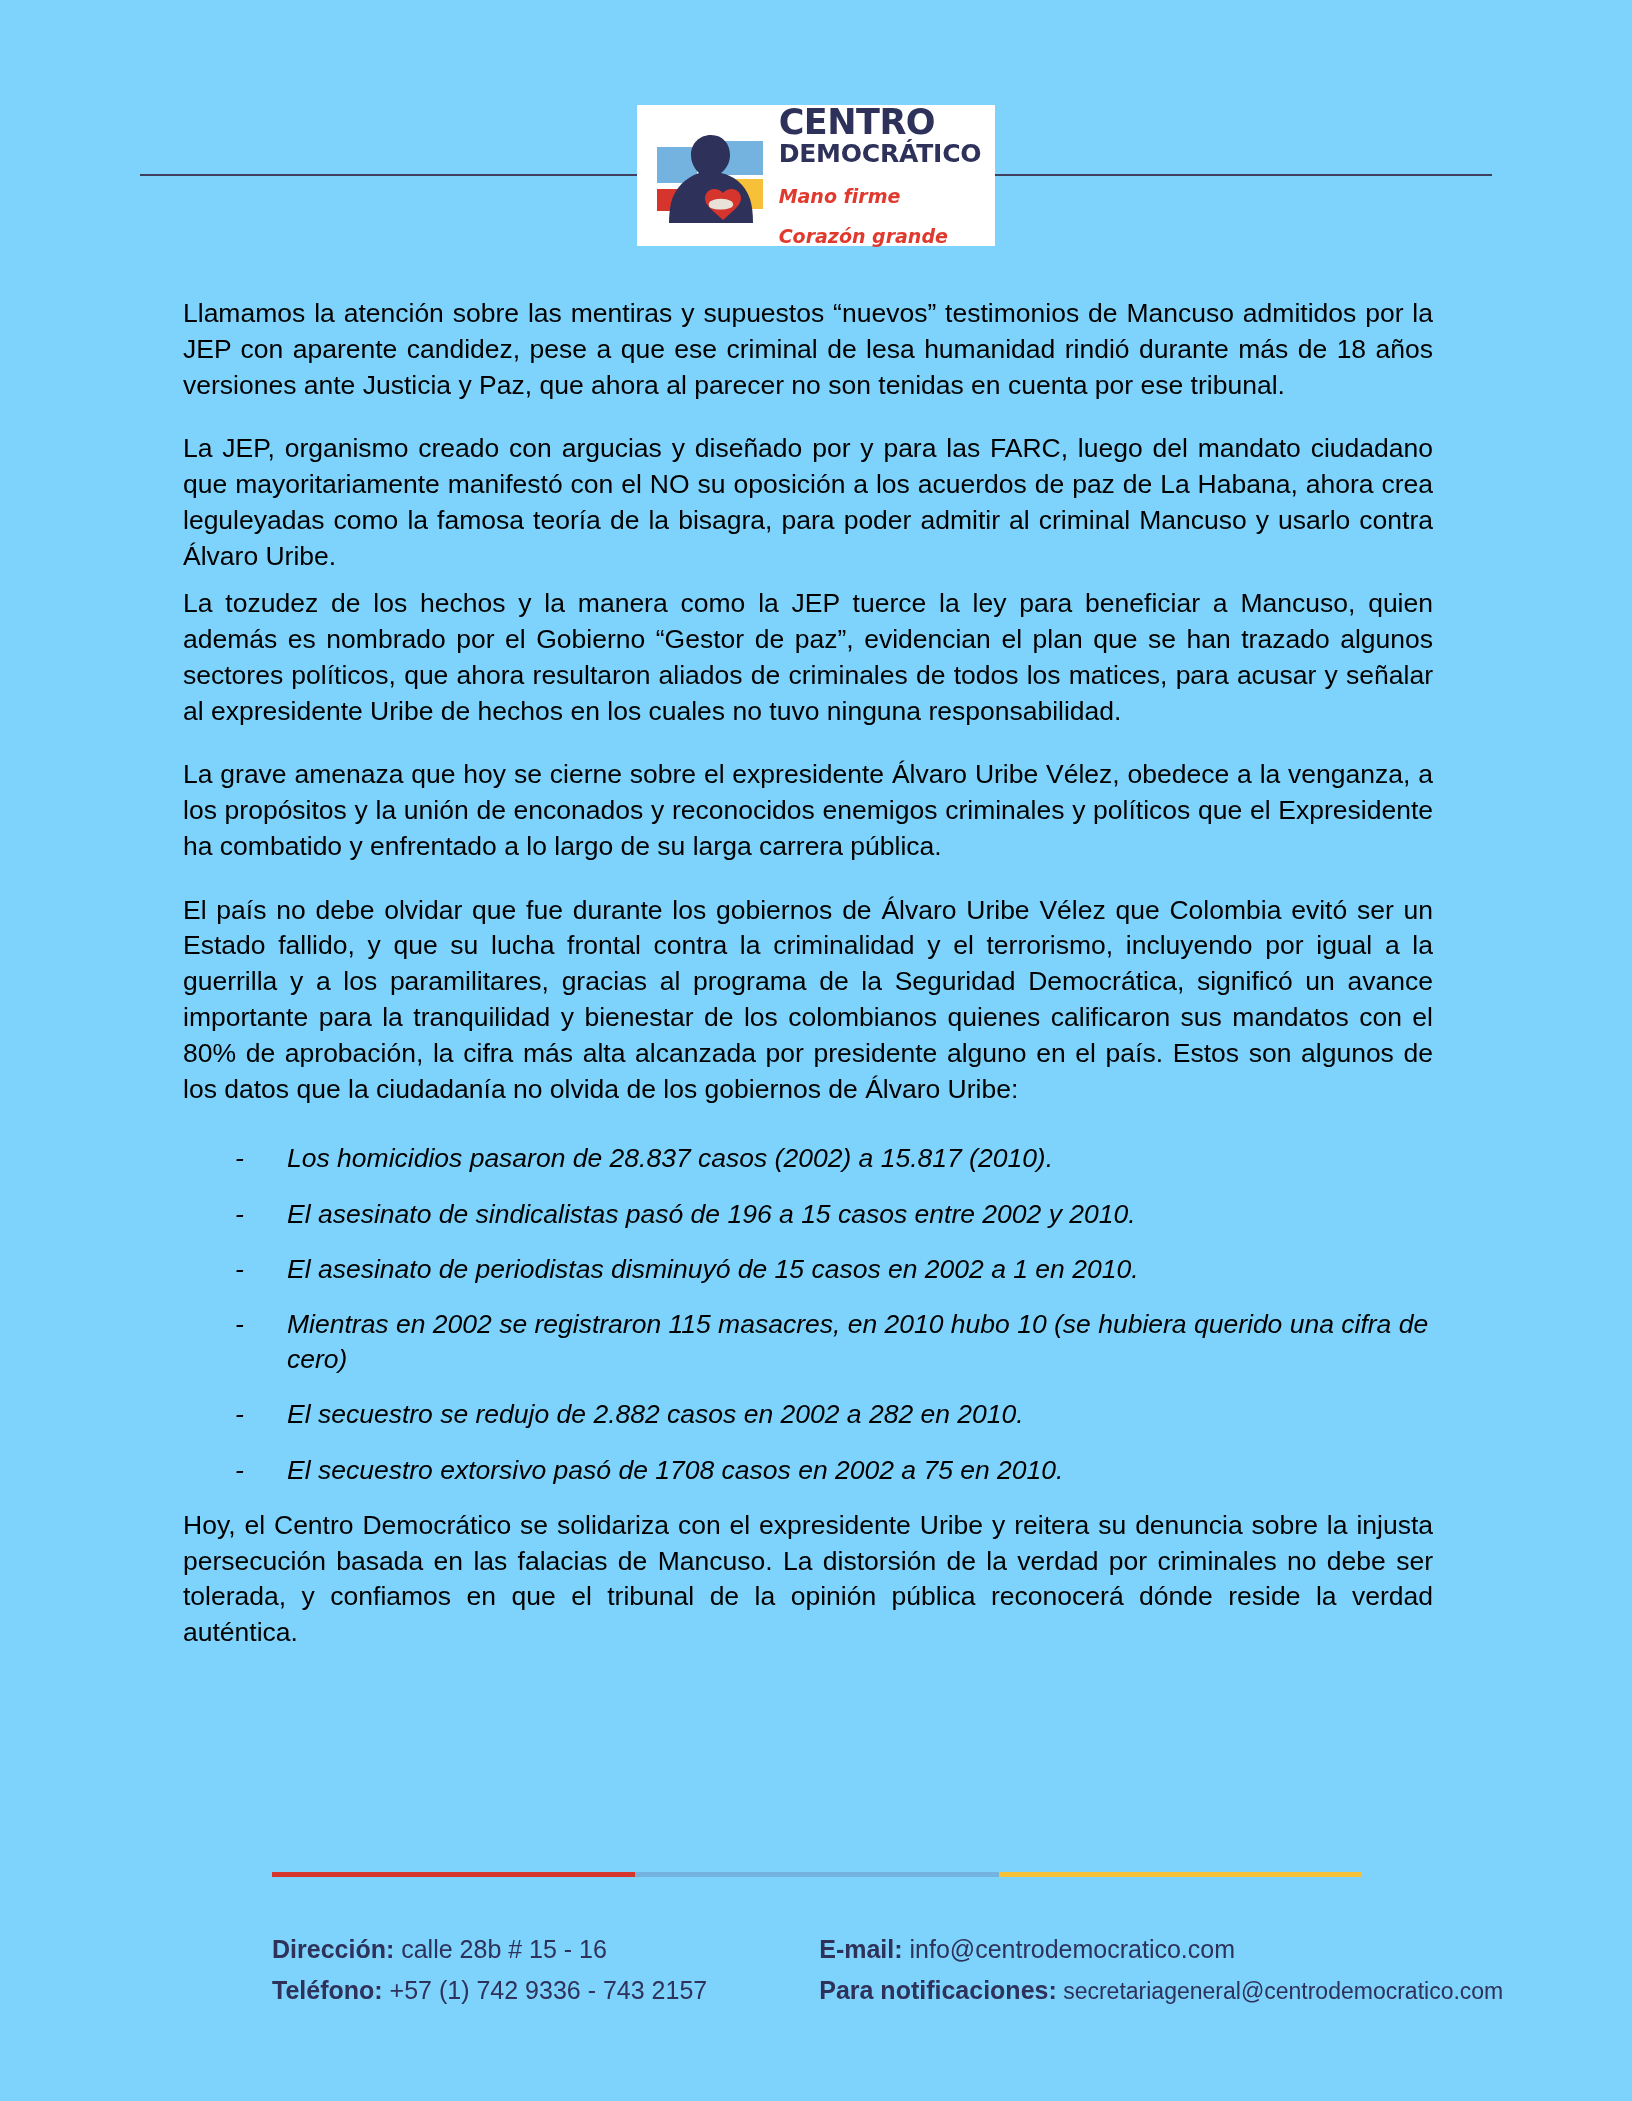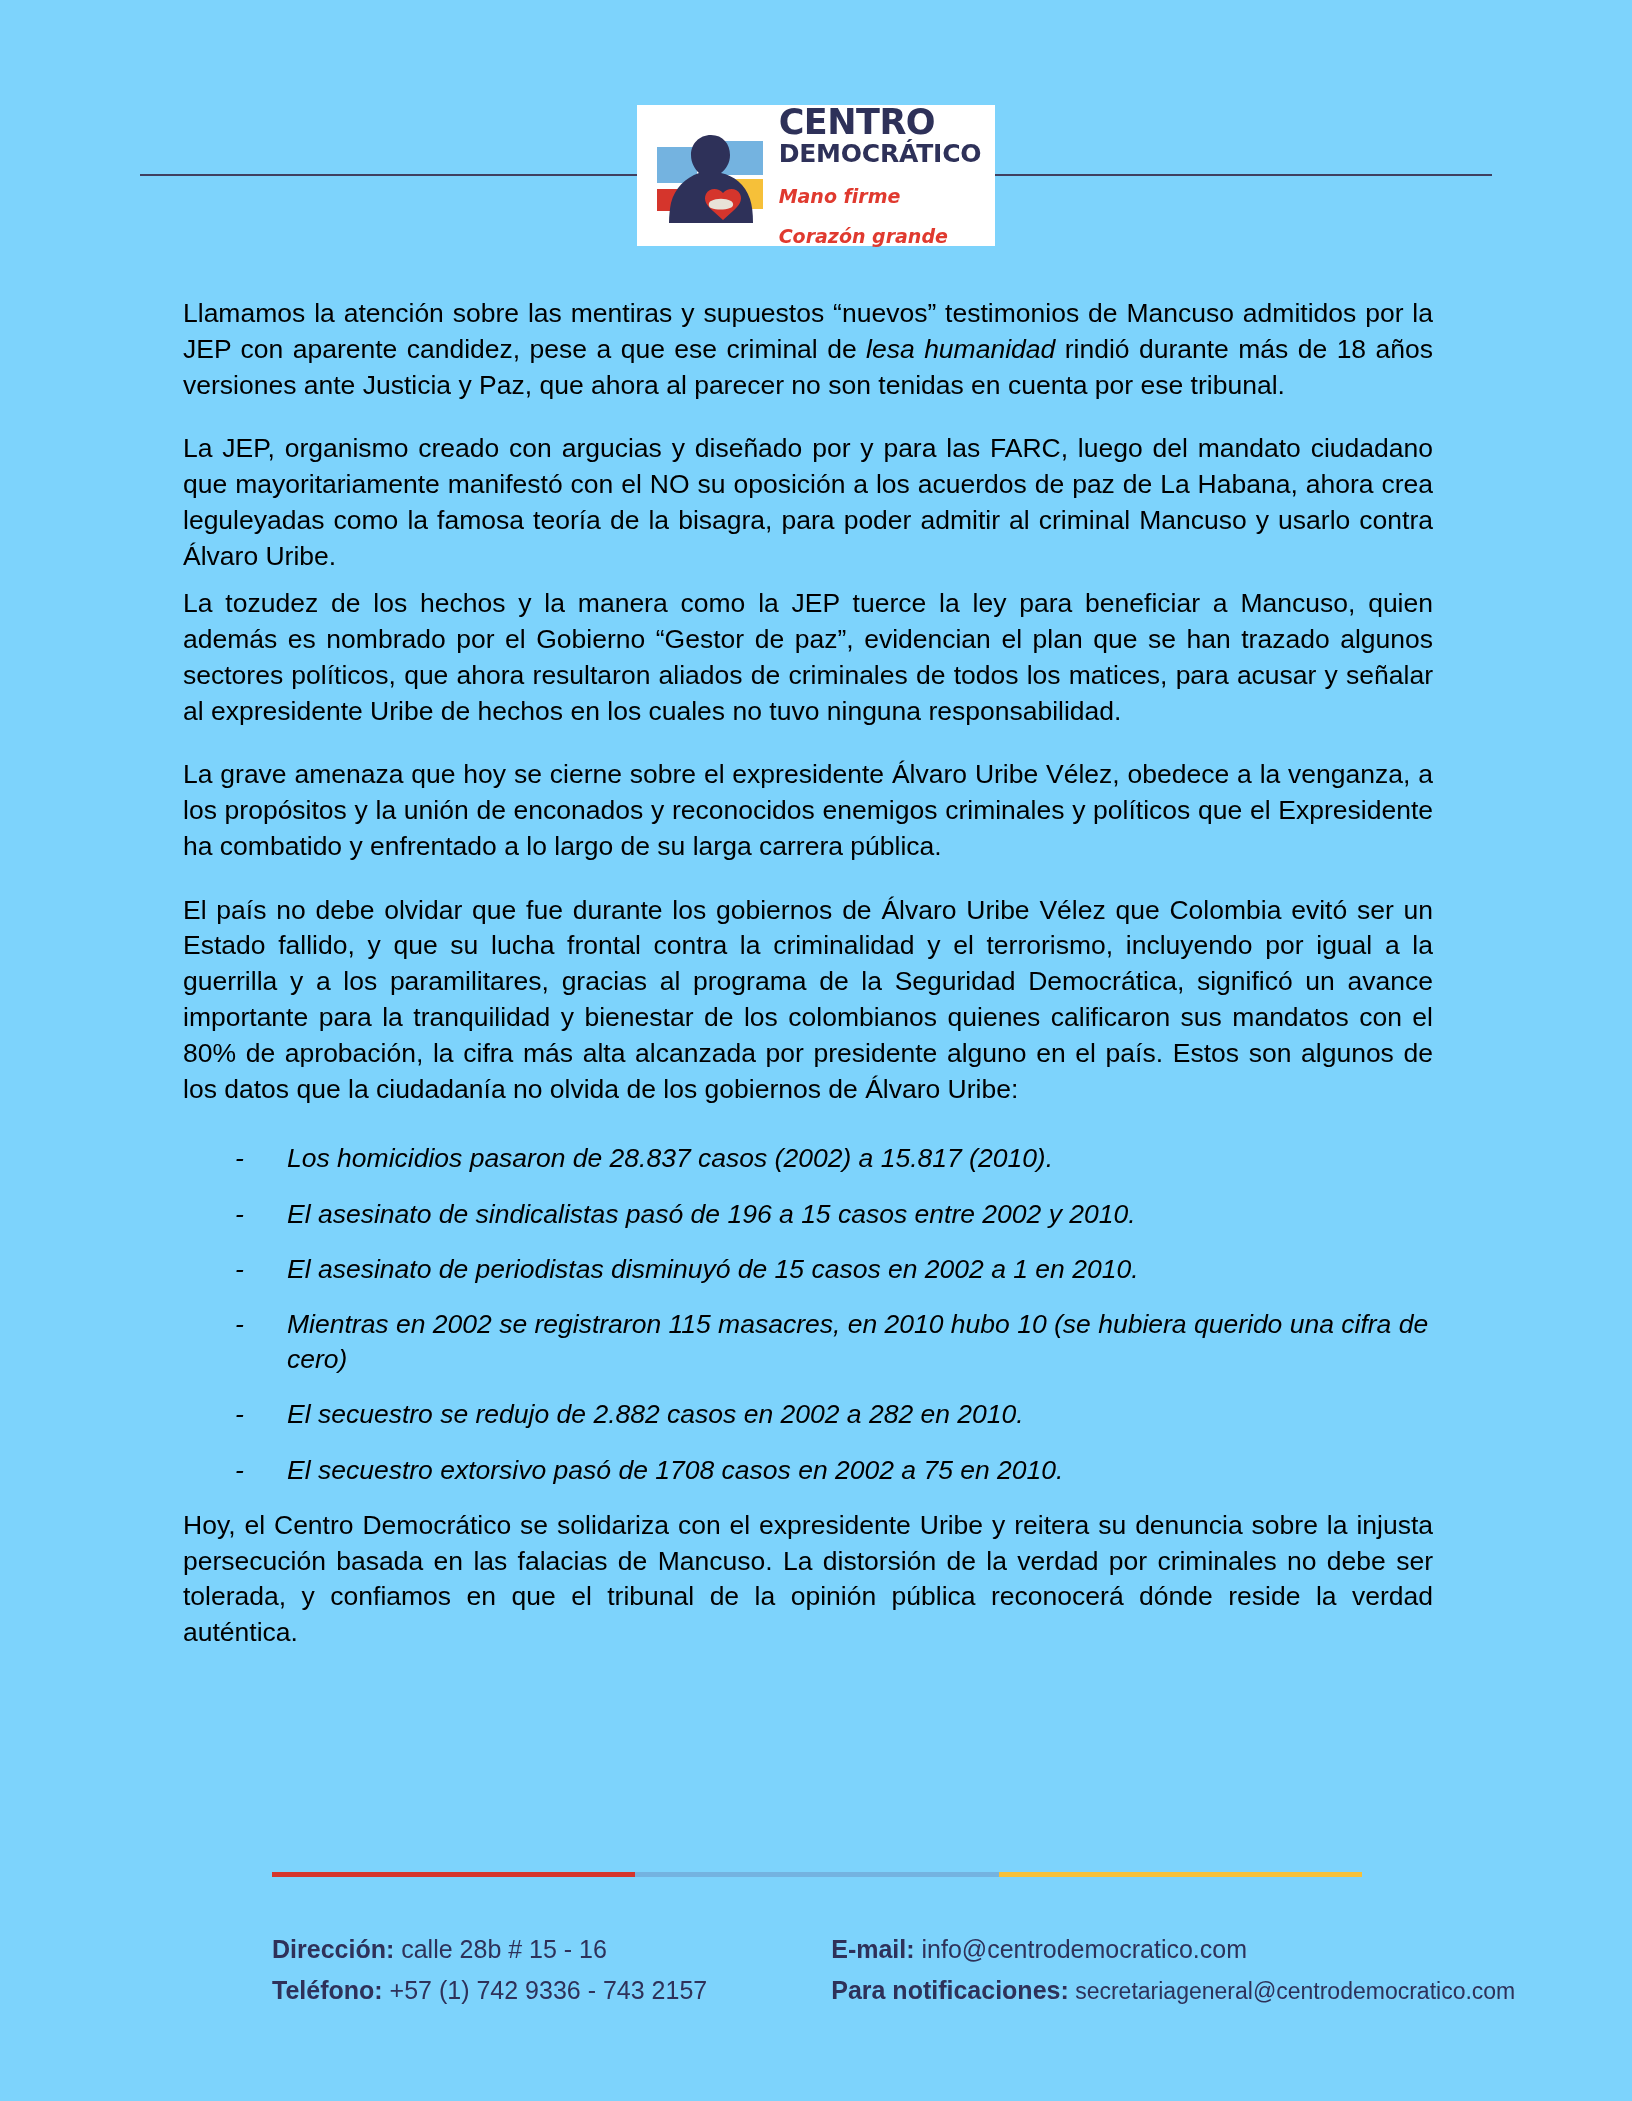--- a/index.html
+++ b/index.html
@@ -92,21 +92,21 @@
   p.para {
     margin: 0 0 28px 0;
     font-family: "Liberation Sans", sans-serif;
     font-size: 26.5px;
     line-height: 1.35;
     text-align: justify;
     text-justify: inter-word;
     color: #000000;
   }
   p.para.tight { margin-bottom: 12px; }
-  p.para .ital { font-style: italic; }
+  p.para .ital { }
 
   ul.stats {
     list-style: none;
     margin: 34px 0 0 0;
     padding: 0 0 0 52px;
   }
   ul.stats li {
     position: relative;
     font-family: "Liberation Sans", sans-serif;
     font-size: 26.5px;
@@ -139,21 +139,20 @@
   .bar-red    { flex: 1 1 0; background: #d5352c; }
   .bar-blue   { flex: 1 1 0; background: #74b3e0; }
   .bar-yellow { flex: 1 1 0; background: #f6c039; }
 
   .footer-cols {
     display: flex;
     margin-top: 52px;
     padding-left: 272px;
     color: #2e3159;
     font-family: "Liberation Sans", sans-serif;
-    gap: 12px;
   }
   .footer-col { flex: 0 0 auto; }
   .footer-col.right { margin-left: 112px; }
   .footer-line {
     font-size: 25px;
     line-height: 1.65;
     white-space: nowrap;
     color: #2e3159;
   }
   .footer-line b {

